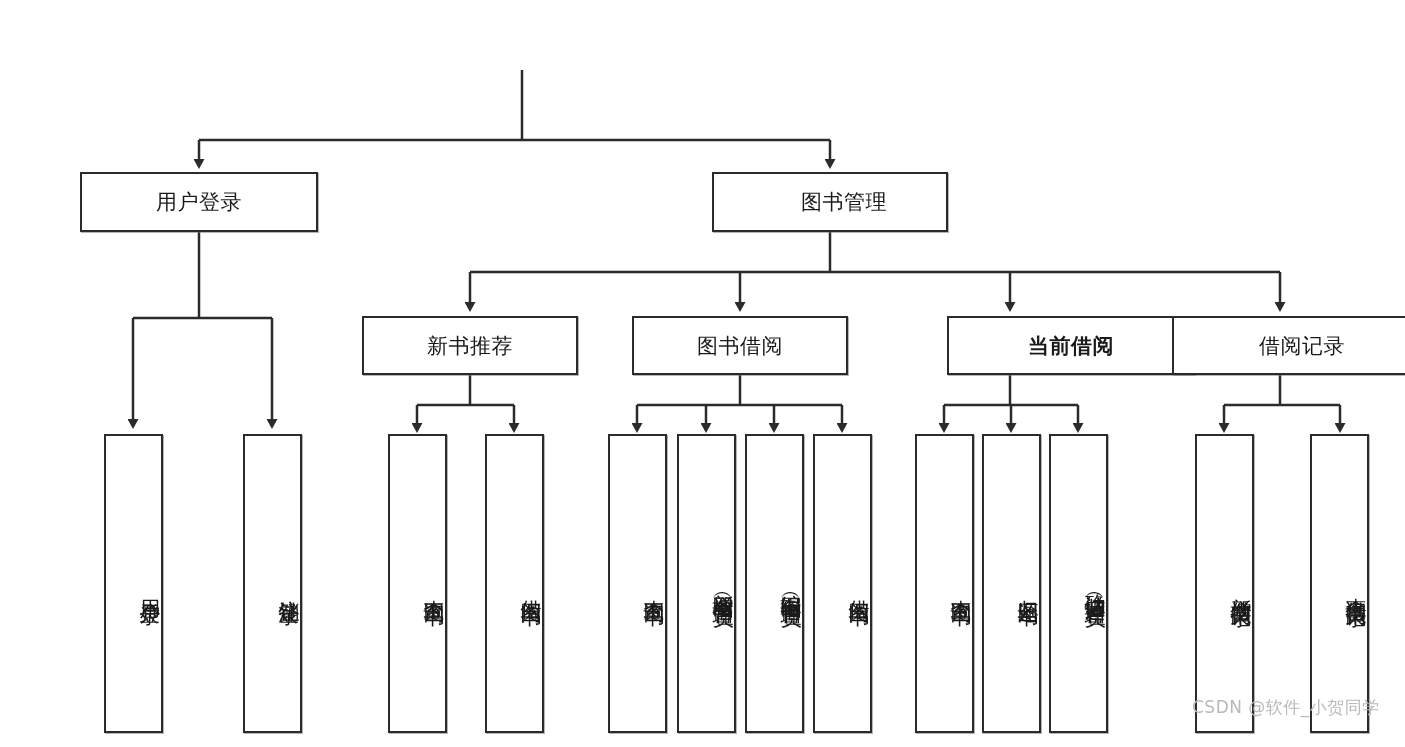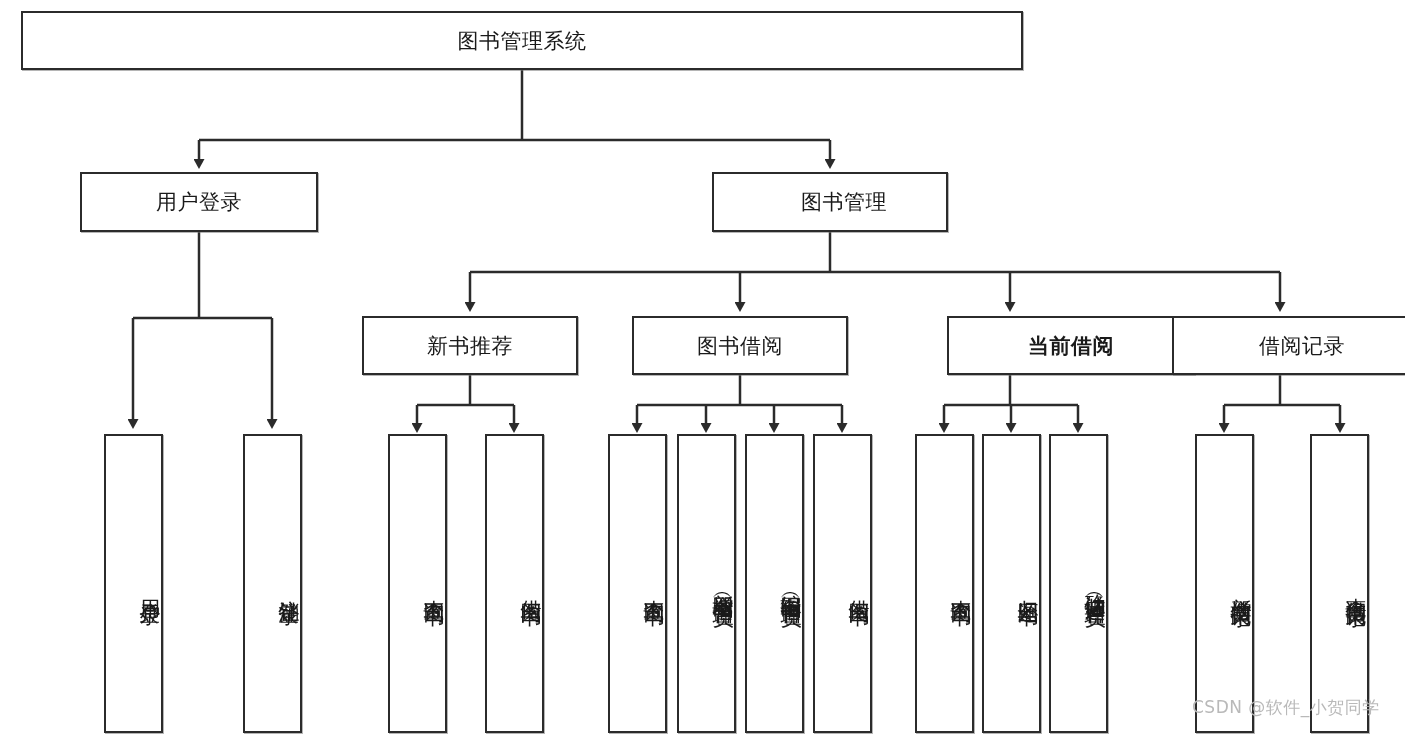--- a/index.html
+++ b/index.html
@@ -117,21 +117,20 @@
       <path d="M1011,405 L1011,424" marker-end="url(#arrow)"></path>
       <path d="M1078,405 L1078,424" marker-end="url(#arrow)"></path>
 
       <path d="M1280,375 L1280,405"></path>
       <path d="M1224,405 L1340,405"></path>
       <path d="M1224,405 L1224,424" marker-end="url(#arrow)"></path>
       <path d="M1340,405 L1340,424" marker-end="url(#arrow)"></path>
     </g>
   </svg>
 
-  <div class="node h" style="left:21px; top:11px; width:1002px; height:59px;">图书管理系统</div>
 
   <div class="node h" style="left:80px; top:172px; width:238px; height:60px;">用户登录</div>
 
   <div class="node h" style="left:712px; top:172px; width:236px; height:60px;padding-left:28px;">图书管理</div>
 
   <div class="node h" style="left:632px; top:316px; width:216px; height:59px;">图书借阅</div>
 
   <div class="node h" style="left:362px; top:316px; width:216px; height:59px;">新书推荐</div>
 
   <div class="node h" style="left:947px; top:316px; width:248px; height:59px;font-weight:bold;">当前借阅</div>

